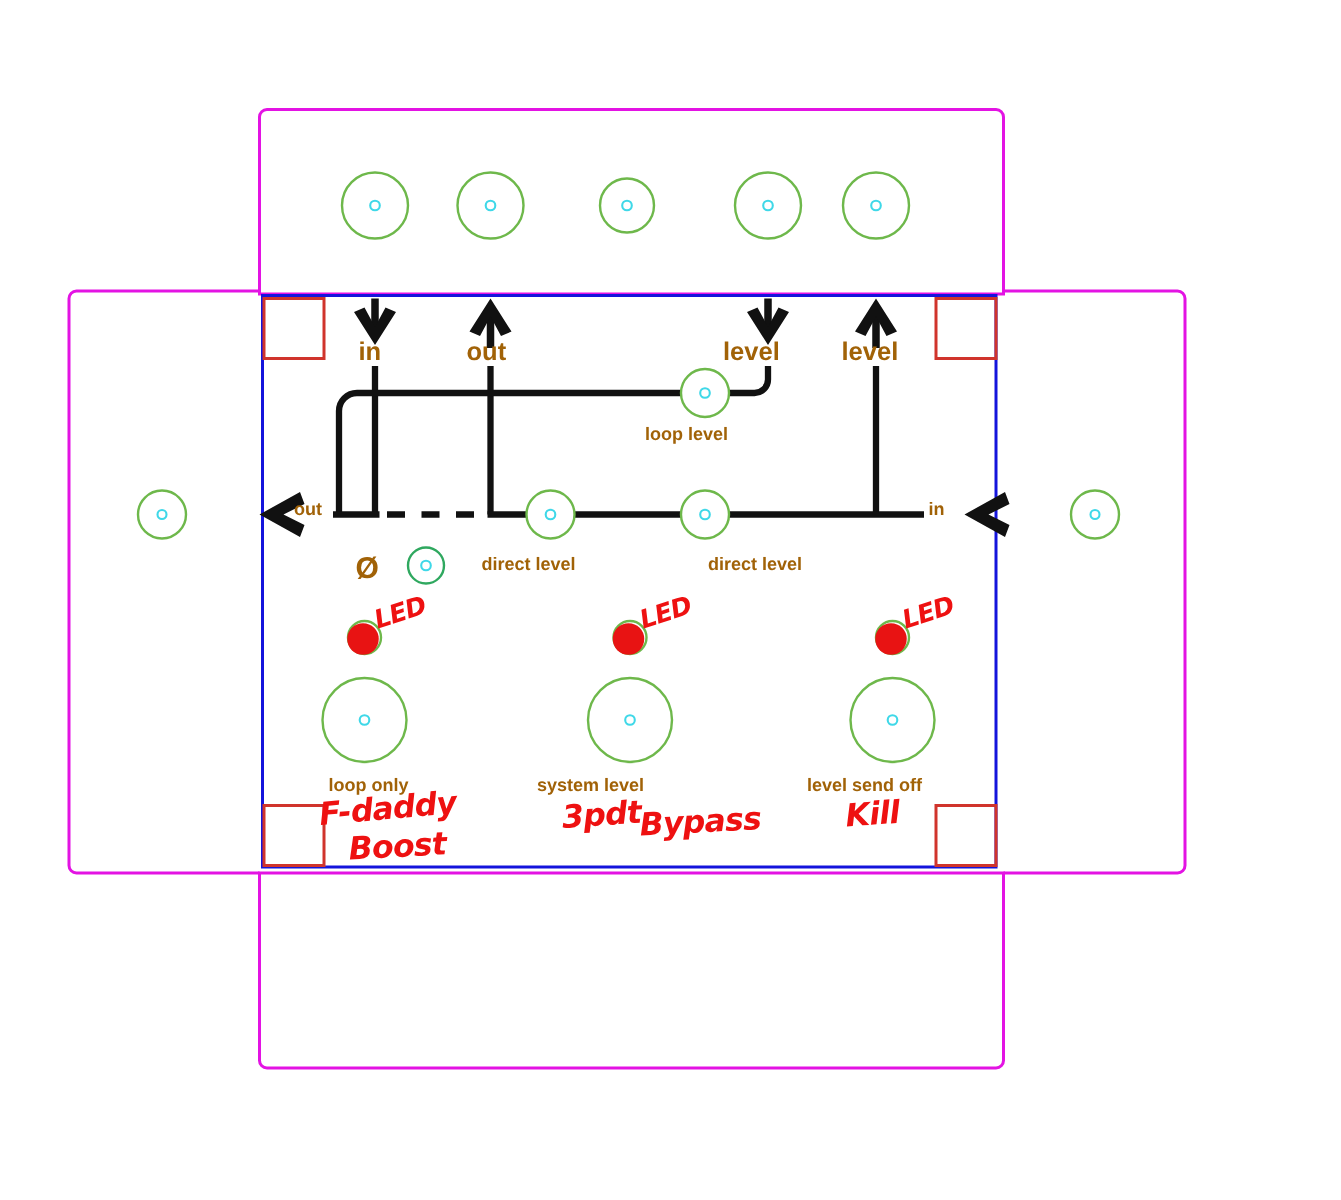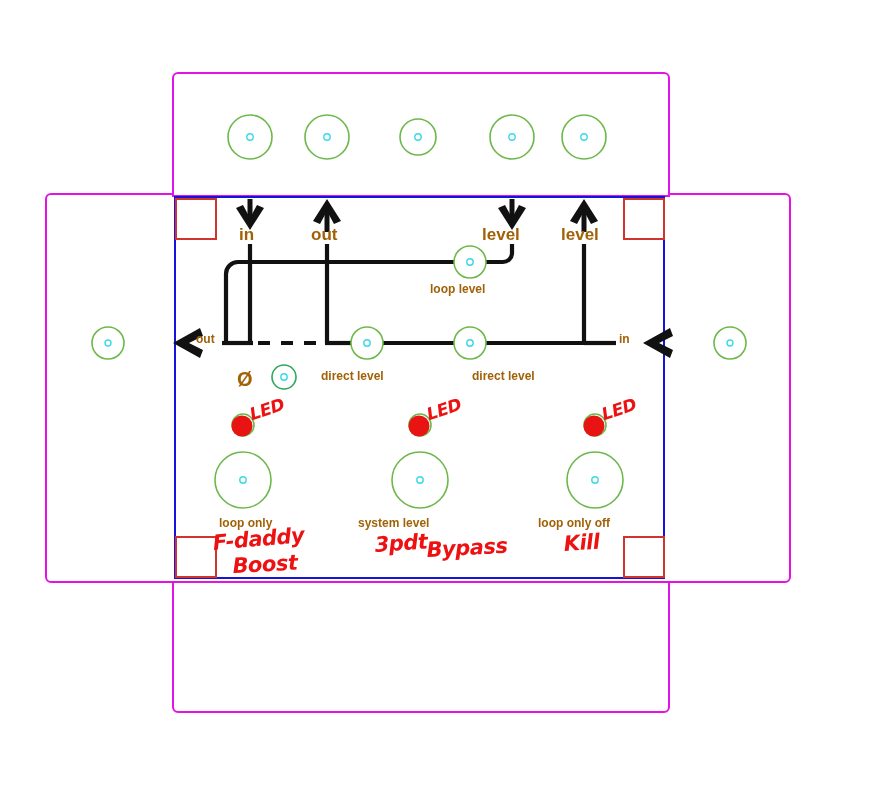--- a/index.html
+++ b/index.html
@@ -217,21 +217,21 @@
   <div class="lbl lbl-md" style="left:619px;top:333px;">in</div>
 
   <div class="lbl lbl-md" style="left:430px;top:283px;">loop level</div>
   <div class="lbl lbl-md" style="left:321px;top:370px;">direct level</div>
   <div class="lbl lbl-md" style="left:426px;top:370px;margin-left:46px;">direct level</div>
 
   <div class="lbl lbl-md" style="left:237px;top:369px;font-size:20px;">Ø</div>
 
   <div class="lbl lbl-md" style="left:219px;top:517px;">loop only</div>
   <div class="lbl lbl-md" style="left:358px;top:517px;">system level</div>
-  <div class="lbl lbl-md" style="left:538px;top:517px;">loop only off</div>
+  <div class="lbl lbl-md" style="left:538px;top:517px;">level send off</div>
 
   <div class="hand" style="left:253px;top:406px;font-size:17px;transform:rotate(-18deg);transform-origin:left bottom;">LED</div>
   <div class="hand" style="left:430px;top:406px;font-size:17px;transform:rotate(-18deg);transform-origin:left bottom;">LED</div>
   <div class="hand" style="left:605px;top:406px;font-size:17px;transform:rotate(-18deg);transform-origin:left bottom;">LED</div>
 
   <div class="hand" style="left:212px;top:533px;font-size:21px;transform:rotate(-5deg);transform-origin:left top;">F-daddy</div>
   <div class="hand" style="left:232px;top:556px;font-size:21px;transform:rotate(-3deg);transform-origin:left top;">Boost</div>
 
   <div class="hand" style="left:374px;top:535px;font-size:21px;transform:rotate(-4deg);transform-origin:left top;">3pdt</div>
   <div class="hand" style="left:426px;top:540px;font-size:21px;transform:rotate(-3deg);transform-origin:left top;">Bypass</div>

